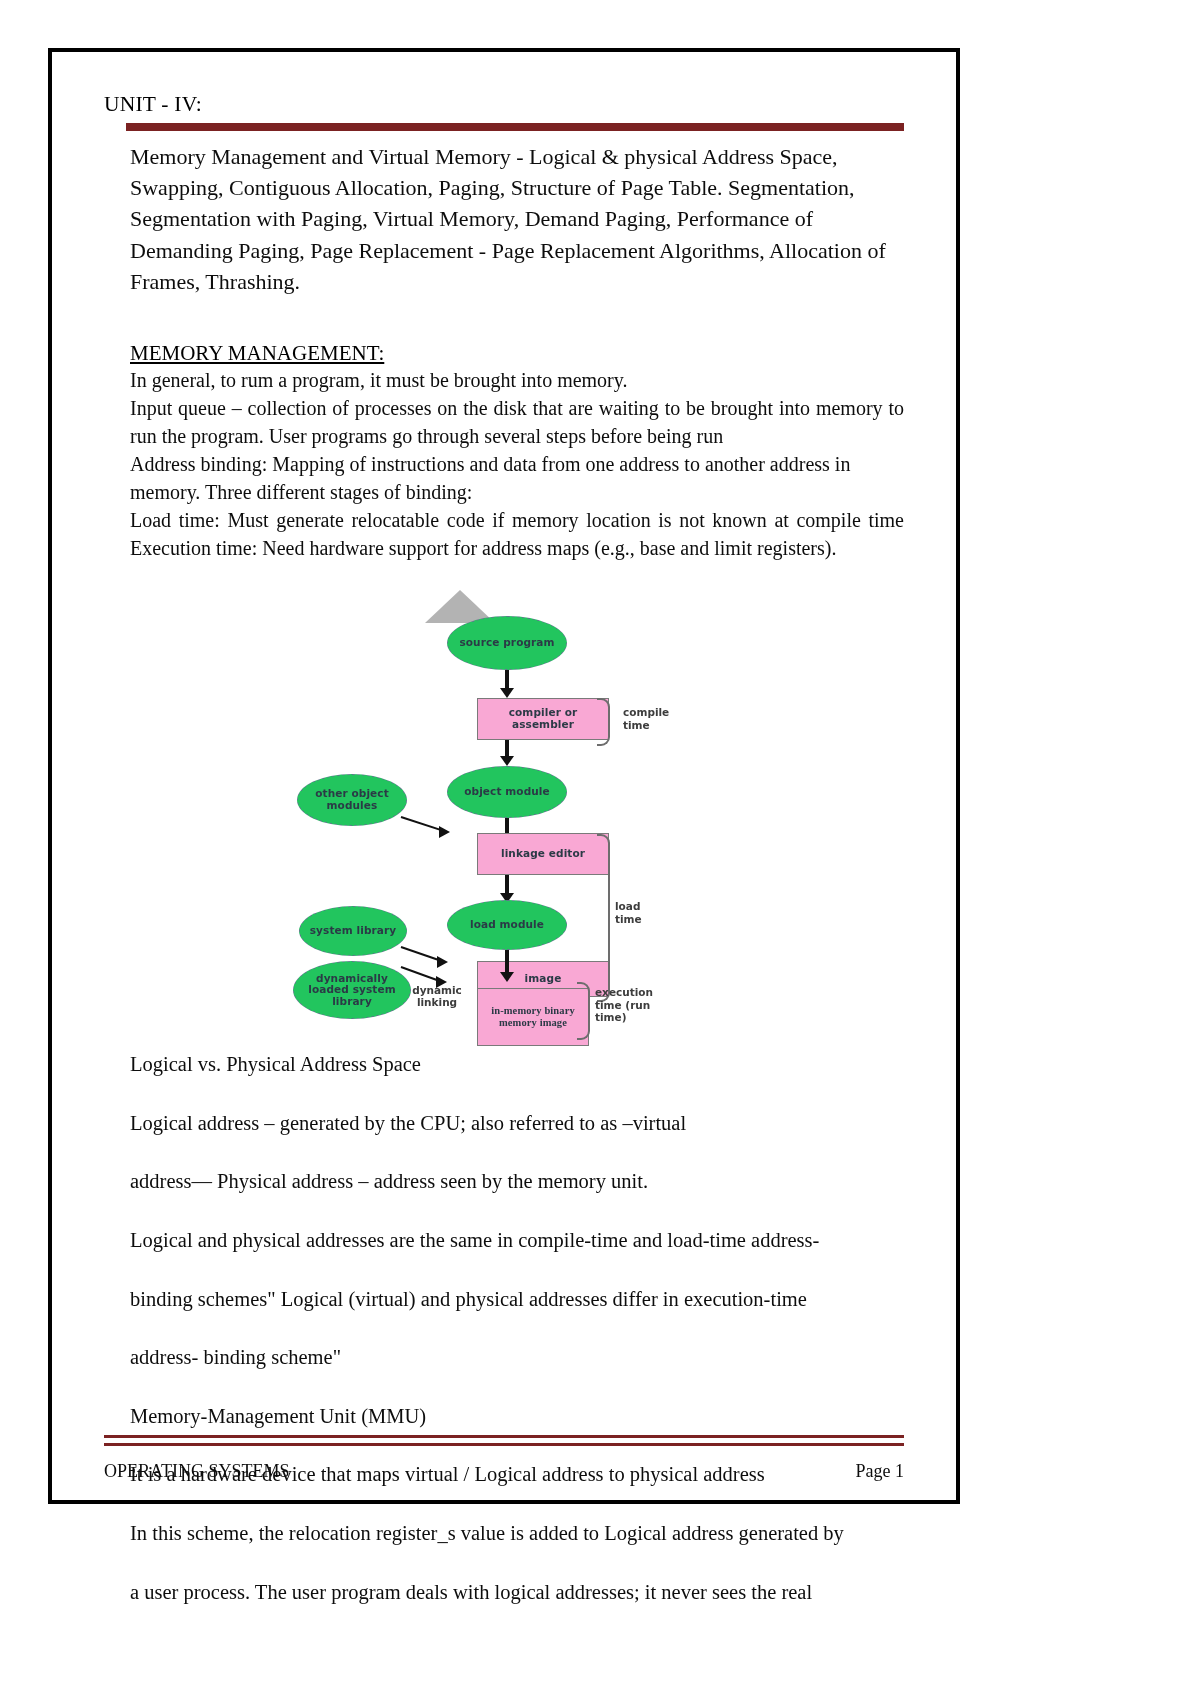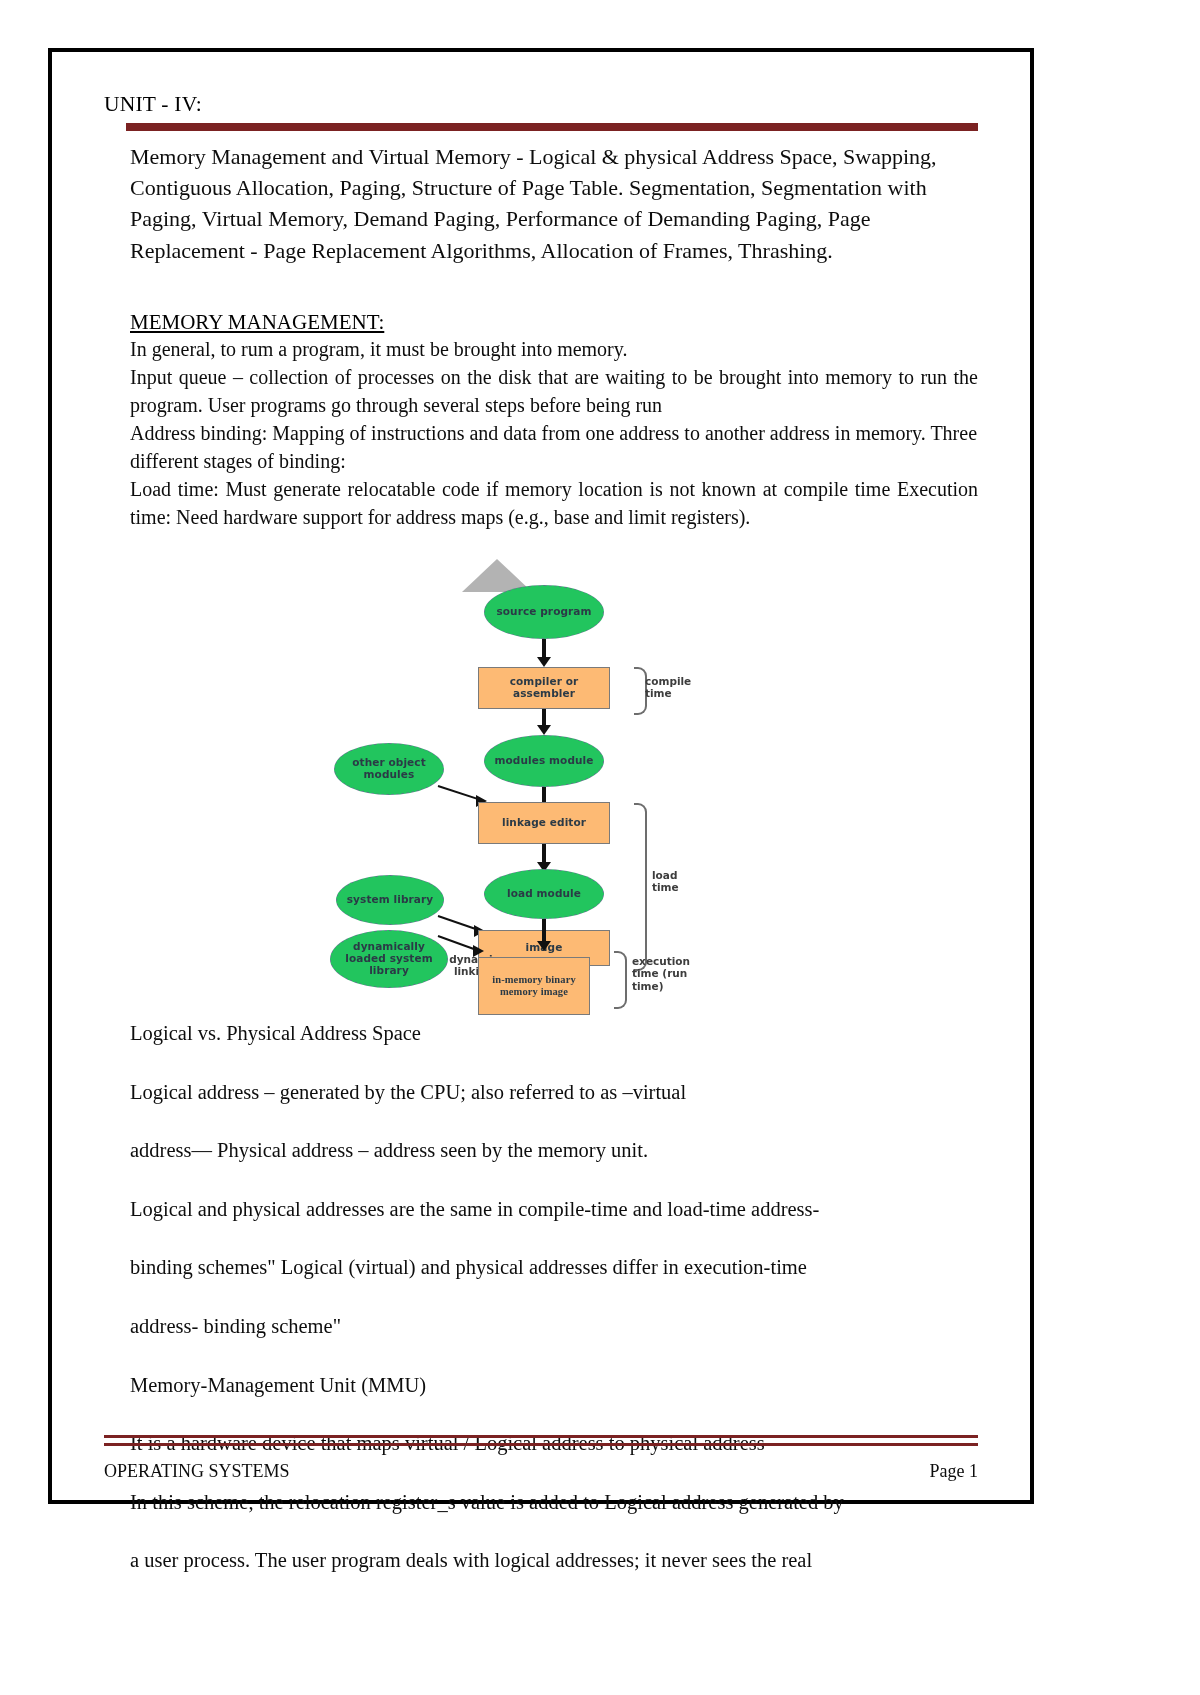--- a/index.html
+++ b/index.html
@@ -12,21 +12,21 @@
     height: 1695px;
     font-family: "Liberation Serif", "DejaVu Serif", serif;
     -webkit-font-smoothing: none;
   }
 
   
   #page-frame {
     position: absolute;
     left: 48px;
     top: 48px;
-    width: 986px;
+    width: 912px;
     height: 1456px;
     border: 4px solid #000000;
     box-sizing: border-box;
     background: #ffffff;
   }
 
   #page-inner {
     position: absolute;
     left: 0; top: 0; right: 0; bottom: 0;
     padding: 40px 52px 0 52px;
@@ -103,22 +103,23 @@
     font-weight: 700;
     line-height: 1.12;
     letter-spacing: .1px;
   }
   .ellipse {
     background: #22c55e;
     border: 1px dashed #5c7a8a;
     border-radius: 50%;
   }
   .box {
-    background: #fdba74;
+    background: #f9a8d4;
     border: 1px solid #7a7a7a;
+    margin-left: 36px;
   }
 
   .arrow-v {
     position: absolute;
     width: 4px;
     background: #111;
   }
   .arrow-head {
     position: absolute;
     width: 0; height: 0;
@@ -245,21 +246,21 @@
         <div class="node ellipse" style="left:158px; top:28px; width:120px; height:54px;">source
 program</div>
         <div class="arrow-v" style="left:216px; top:82px; height:22px;"></div>
         <div class="arrow-head" style="left:211px; top:100px;"></div>
 
         <div class="node box" style="left:152px; top:110px; width:132px; height:42px;">compiler or
 assembler</div>
         <div class="arrow-v" style="left:216px; top:152px; height:20px;"></div>
         <div class="arrow-head" style="left:211px; top:168px;"></div>
 
-        <div class="node ellipse" style="left:158px; top:178px; width:120px; height:52px;">modules
+        <div class="node ellipse" style="left:158px; top:178px; width:120px; height:52px;">object
 module</div>
         <div class="arrow-v" style="left:216px; top:230px; height:26px;"></div>
         <div class="arrow-head" style="left:211px; top:252px;"></div>
 
         <div class="node ellipse" style="left:8px; top:186px; width:110px; height:52px;">other
 object
 modules</div>
         <div class="diag-line" style="left:112px; top:228px; width:48px; transform:rotate(18deg);"></div>
         <div class="diag-head" style="left:150px; top:238px;"></div>
 
@@ -279,21 +280,21 @@
         <div class="diag-head" style="left:148px; top:368px;"></div>
 
         <div class="node box" style="left:152px; top:373px; width:132px; height:36px;">image</div>
 
         <div class="node ellipse" style="left:4px; top:373px; width:118px; height:58px;">dynamically
 loaded
 system
 library</div>
 
         <div class="brace" style="left:308px; top:110px; height:44px;"></div>
-        <div class="brace-lbl" style="left:319px; top:118px;">compile
+        <div class="brace-lbl" style="left:334px; top:118px;">compile
 time</div>
 
         <div class="brace" style="left:308px; top:246px; height:164px;"></div>
         <div class="brace-lbl" style="left:326px; top:312px;">load
 time</div>
 
       </div>
     </div>
 
     <div style="position:relative; height:0;">

